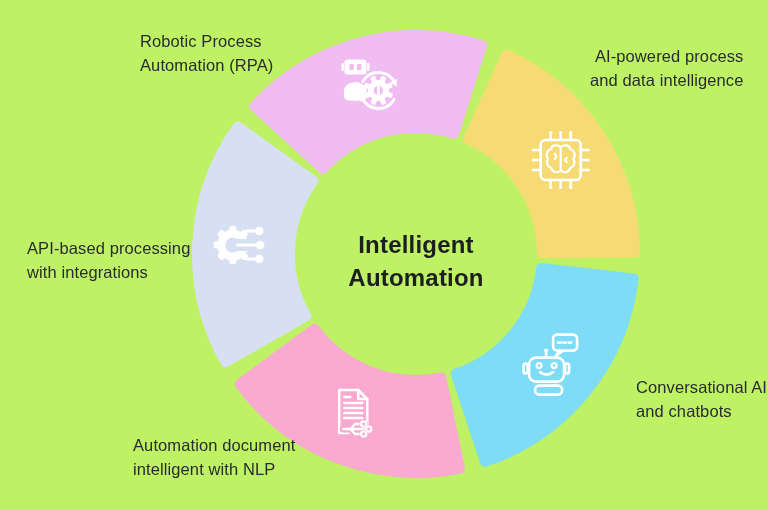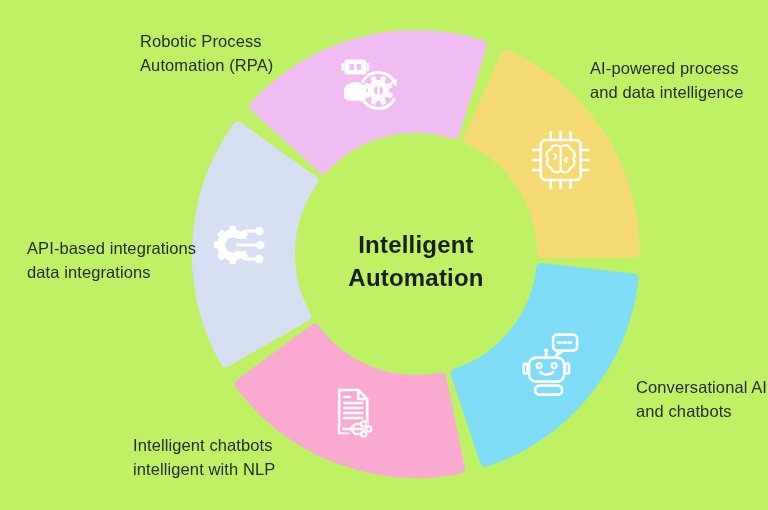--- a/index.html
+++ b/index.html
@@ -8,21 +8,21 @@
     font-family:"Liberation Sans", sans-serif;
     -webkit-font-smoothing:antialiased;
   }
   .stage{position:relative;width:768px;height:510px;overflow:hidden;background:#bef264;}
   svg.chart{position:absolute;left:0;top:0;}
   .seg-label{
     position:absolute;font-size:16.5px;line-height:24px;font-weight:500;
     color:#2a2b30;letter-spacing:.1px;white-space:nowrap;
   }
   .label-rpa{left:140px;top:29px;}
-  .label-ai{left:590px;top:56px;}
+  .label-ai{left:590px;top:44px;text-align:right;}
   .label-chat{left:606px;top:375px;margin-left:30px;}
   .label-doc{left:133px;top:433px;}
   .label-api{left:27px;top:236px;}
   .center-title{
     position:absolute;left:266px;top:215px;width:300px;text-align:center;
     font-size:24px;line-height:33px;font-weight:700;color:#1d1e22;letter-spacing:.2px;margin-top:13px;
   }
 </style>
 </head>
 <body>
@@ -148,27 +148,27 @@
     <span>AI-powered process</span><br>
     <span>and data intelligence</span>
   </div>
 
   <div class="seg-label label-chat">
     <span>Conversational AI</span><br>
     <span>and chatbots</span>
   </div>
 
   <div class="seg-label label-doc">
-    <span>Intelligent chatbots</span><br>
+    <span>Automation document</span><br>
     <span>intelligent with NLP</span>
   </div>
 
   <div class="seg-label label-api">
-    <span>API-based integrations</span><br>
-    <span>data integrations</span>
+    <span>API-based processing</span><br>
+    <span>with integrations</span>
   </div>
 
   <div class="center-title">
     <div>Intelligent</div>
     <div>Automation</div>
   </div>
 
 </div>
 
 </body></html>

